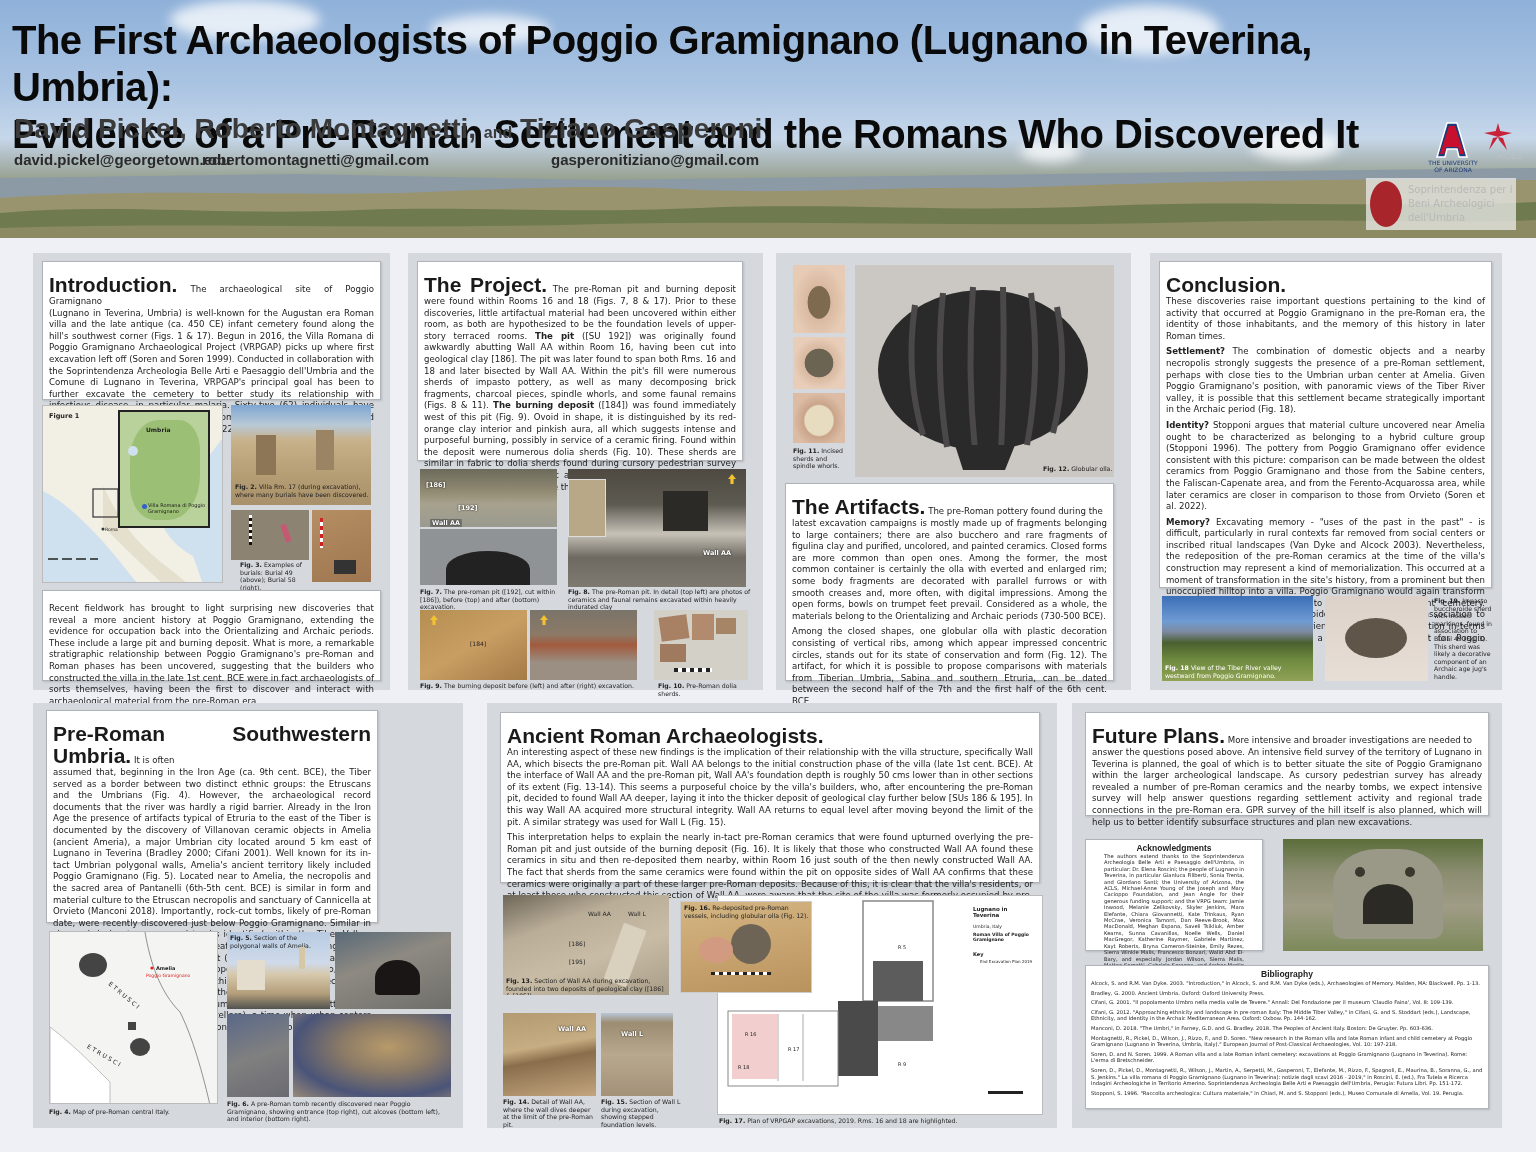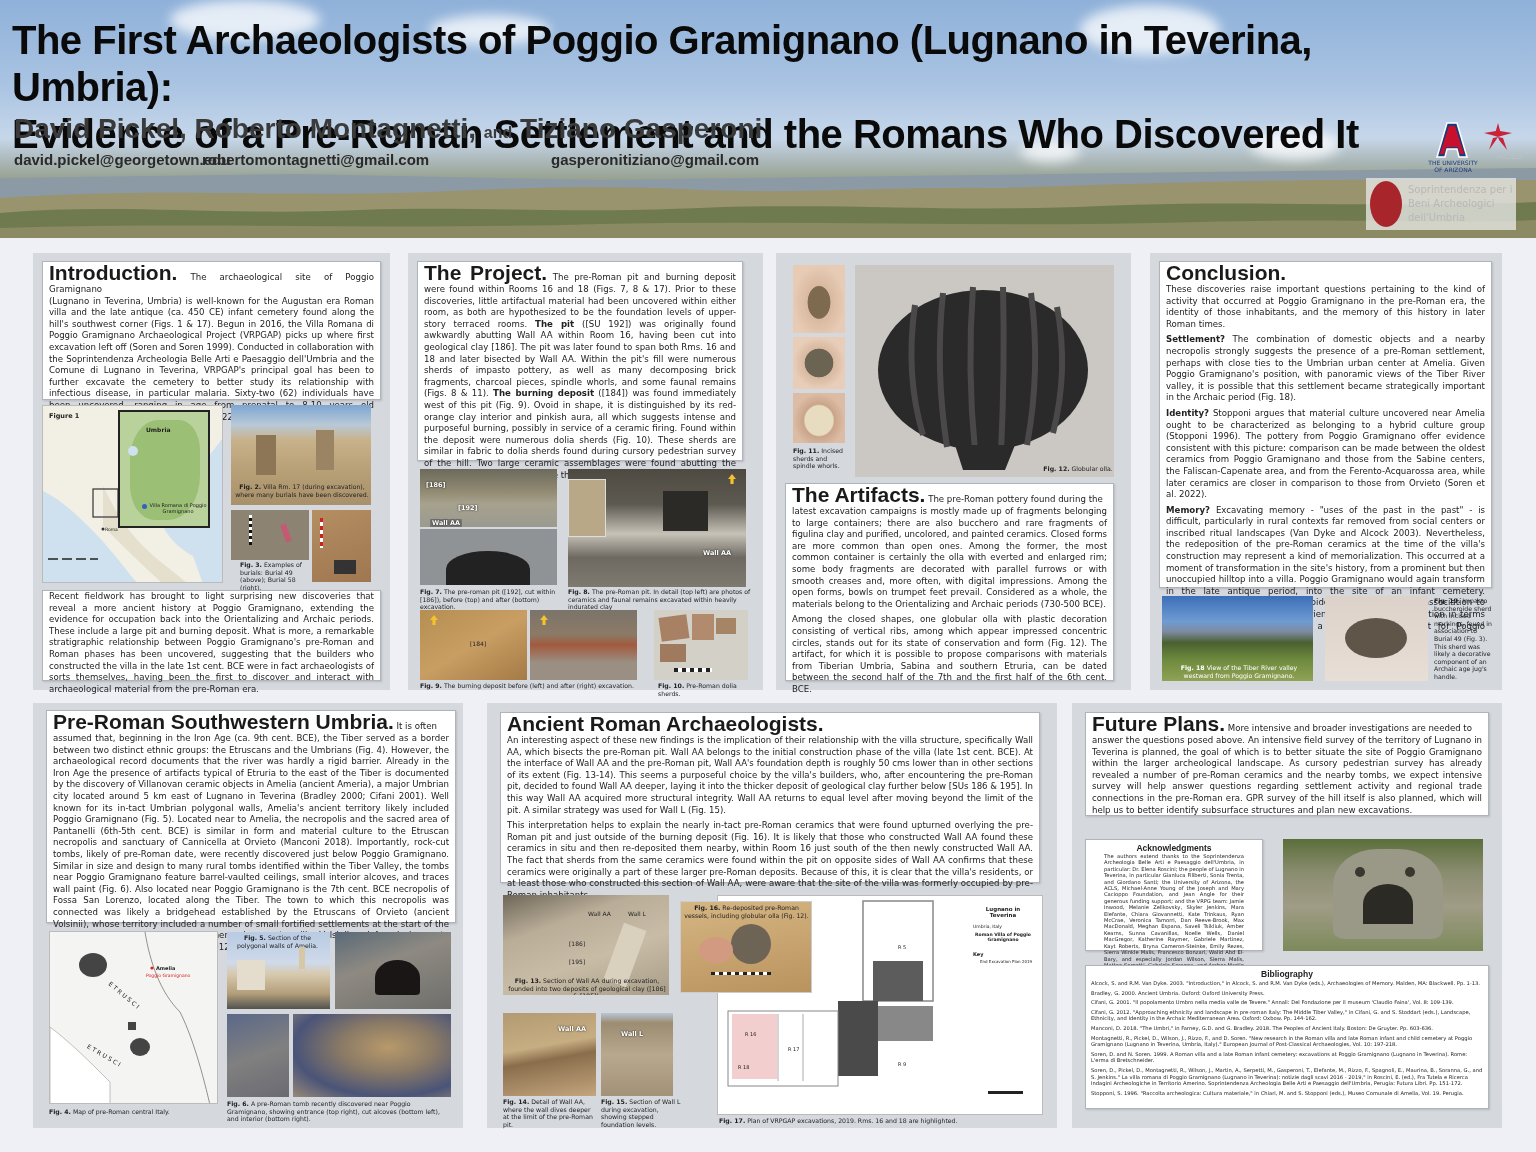--- a/index.html
+++ b/index.html
@@ -28,25 +28,25 @@
   .logo-ua { position: absolute; left: 1435px; top: 121px; width: 34px; height: 38px; }
   .logo-ua-text { position: absolute; left: 1428px; top: 159px; font-size: 6px; color: #1e3a78; width: 50px; text-align: center; line-height: 7px; }
   .logo-acls { position: absolute; left: 1483px; top: 122px; width: 30px; height: 30px; }
   .logo-acls-text { position: absolute; left: 1497px; top: 150px; font-size: 10px; color: #b9c0c6; }
   .logo-sop { position: absolute; left: 1366px; top: 178px; width: 150px; height: 52px; background: rgba(235,235,235,0.75); }
   .logo-sop .circle { position: absolute; left: 4px; top: 3px; width: 32px; height: 46px; border-radius: 50%; background: #a8262b; }
   .logo-sop .txt { position: absolute; left: 42px; top: 5px; font-size: 10px; line-height: 14px; color: #b8b8b8; }
 
   
   .panel { position: absolute; background: #d5d9de; }
-  .box { position: absolute; background: #ffffff; border: 1px solid #aeb4ba; box-shadow: 1px 1px 2px rgba(0,0,0,0.15); padding: 0 6px; font-size: 8.6px; line-height: 11.6px; text-align: justify; color: #222; }
+  .box { position: absolute; background: #ffffff; border: 1px solid #aeb4ba; box-shadow: 1px 1px 2px rgba(0,0,0,0.15); padding: 12px 6px; font-size: 8.6px; line-height: 11.6px; text-align: justify; color: #222; }
   .box p { margin-top: 4px; }
   .head { font-family: "Liberation Sans", sans-serif; font-weight: 700; color: #1a1a1a; font-size: 21px; line-height: 22px; }
   .head-inline { font-size: 8.6px; font-weight: 400; }
-  .img { position: absolute; overflow: hidden; text-align: center; }
+  .img { position: absolute; overflow: hidden; }
   .cap { position: absolute; font-size: 6.2px; line-height: 7.6px; color: #222; }
   .cap b { font-weight: 700; }
   .lbl { position: absolute; font-size: 6.5px; color: #fff; font-weight: 700; text-shadow: 0 0 2px #000; }
   .lbl-dark { position: absolute; font-size: 6px; color: #222; }
 </style>
 </head>
 <body>
 
 <div class="header">
   <div class="cloud" style="left:170px;top:0;width:150px;height:40px;"></div>
@@ -230,21 +230,21 @@
   <div class="img" style="left:12px;top:343px;width:151px;height:85px;background:linear-gradient(180deg,#3c6fb8 0%,#6f9bd2 30%,#7d8aa0 42%,#4a6030 55%,#6e8a3e 75%,#90a255 100%);">
     <div class="cap" style="left:3px;top:68px;width:148px;color:#fff;"><b>Fig. 18</b> <span>View of the Tiber River valley westward from Poggio Gramignano.</span></div>
   </div>
   <div class="img" style="left:175px;top:343px;width:103px;height:85px;background:linear-gradient(180deg,#ddd2ca 0%,#e7ded6 100%);">
     <div style="position:absolute;left:20px;top:22px;width:62px;height:40px;background:#5f5548;border-radius:50%;"></div>
   </div>
   <div class="cap" style="left:284px;top:344px;width:62px;"><b>Fig. 19.</b> <span>Impasto buccheroide sherd with incised markings, found in association to Burial 49 (Fig. 3). This sherd was likely a decorative component of an Archaic age jug's handle.</span></div>
 </div>
 
 <div class="panel" style="left:33px;top:703px;width:430px;height:425px;">
-  <div class="box" style="left:13px;top:7px;width:410px;height:213px;">
+  <div class="box" style="left:13px;top:7px;width:332px;height:213px;">
     <span class="head">Pre-Roman Southwestern Umbria.</span>
     <span class="head-inline">It is often</span>
     <div>assumed that, beginning in the Iron Age (ca. 9th cent. BCE), the Tiber served as a border between two distinct ethnic groups: the Etruscans and the Umbrians (Fig. 4). However, the archaeological record documents that the river was hardly a rigid barrier. Already in the Iron Age the presence of artifacts typical of Etruria to the east of the Tiber is documented by the discovery of Villanovan ceramic objects in Amelia (ancient Ameria), a major Umbrian city located around 5 km east of Lugnano in Teverina (Bradley 2000; Cifani 2001). Well known for its in-tact Umbrian polygonal walls, Amelia's ancient territory likely included Poggio Gramignano (Fig. 5). Located near to Amelia, the necropolis and the sacred area of Pantanelli (6th-5th cent. BCE) is similar in form and material culture to the Etruscan necropolis and sanctuary of Cannicella at Orvieto (Manconi 2018). Importantly, rock-cut tombs, likely of pre-Roman date, were recently discovered just below Poggio Gramignano. Similar in size and design to many rural tombs identified within the Tiber Valley, the tombs near Poggio Gramignano feature barrel-vaulted ceilings, small interior alcoves, and traces wall paint (Fig. 6). Also located near Poggio Gramignano is the 7th cent. BCE necropolis of Fossa San Lorenzo, located along the Tiber. The town to which this necropolis was connected was likely a bridgehead established by the Etruscans of Orvieto (ancient Volsinii), whose territory included a number of small fortified settlements at the start of the 6th BCE (e.g., Castellaro), a time when urban centers like Volsinii and Ameria began to consolidate territorial power (Cifani 2012).</div>
   </div>
 
   <div class="img" style="left:16px;top:228px;width:169px;height:173px;background:#f4f4f2;border:1px solid #bbb;">
     <svg width="169" height="173" viewBox="0 0 169 173">
       <path d="M0,95 C20,110 40,130 60,150 L60,173 L0,173 Z" fill="#ffffff" stroke="#999" stroke-width="0.6"></path>
       <path d="M95,0 C100,30 110,60 130,80 M130,80 C140,100 150,130 160,173" stroke="#777" stroke-width="0.8" fill="none"></path>
       <ellipse cx="43" cy="33" rx="14" ry="12" fill="#444"></ellipse>

